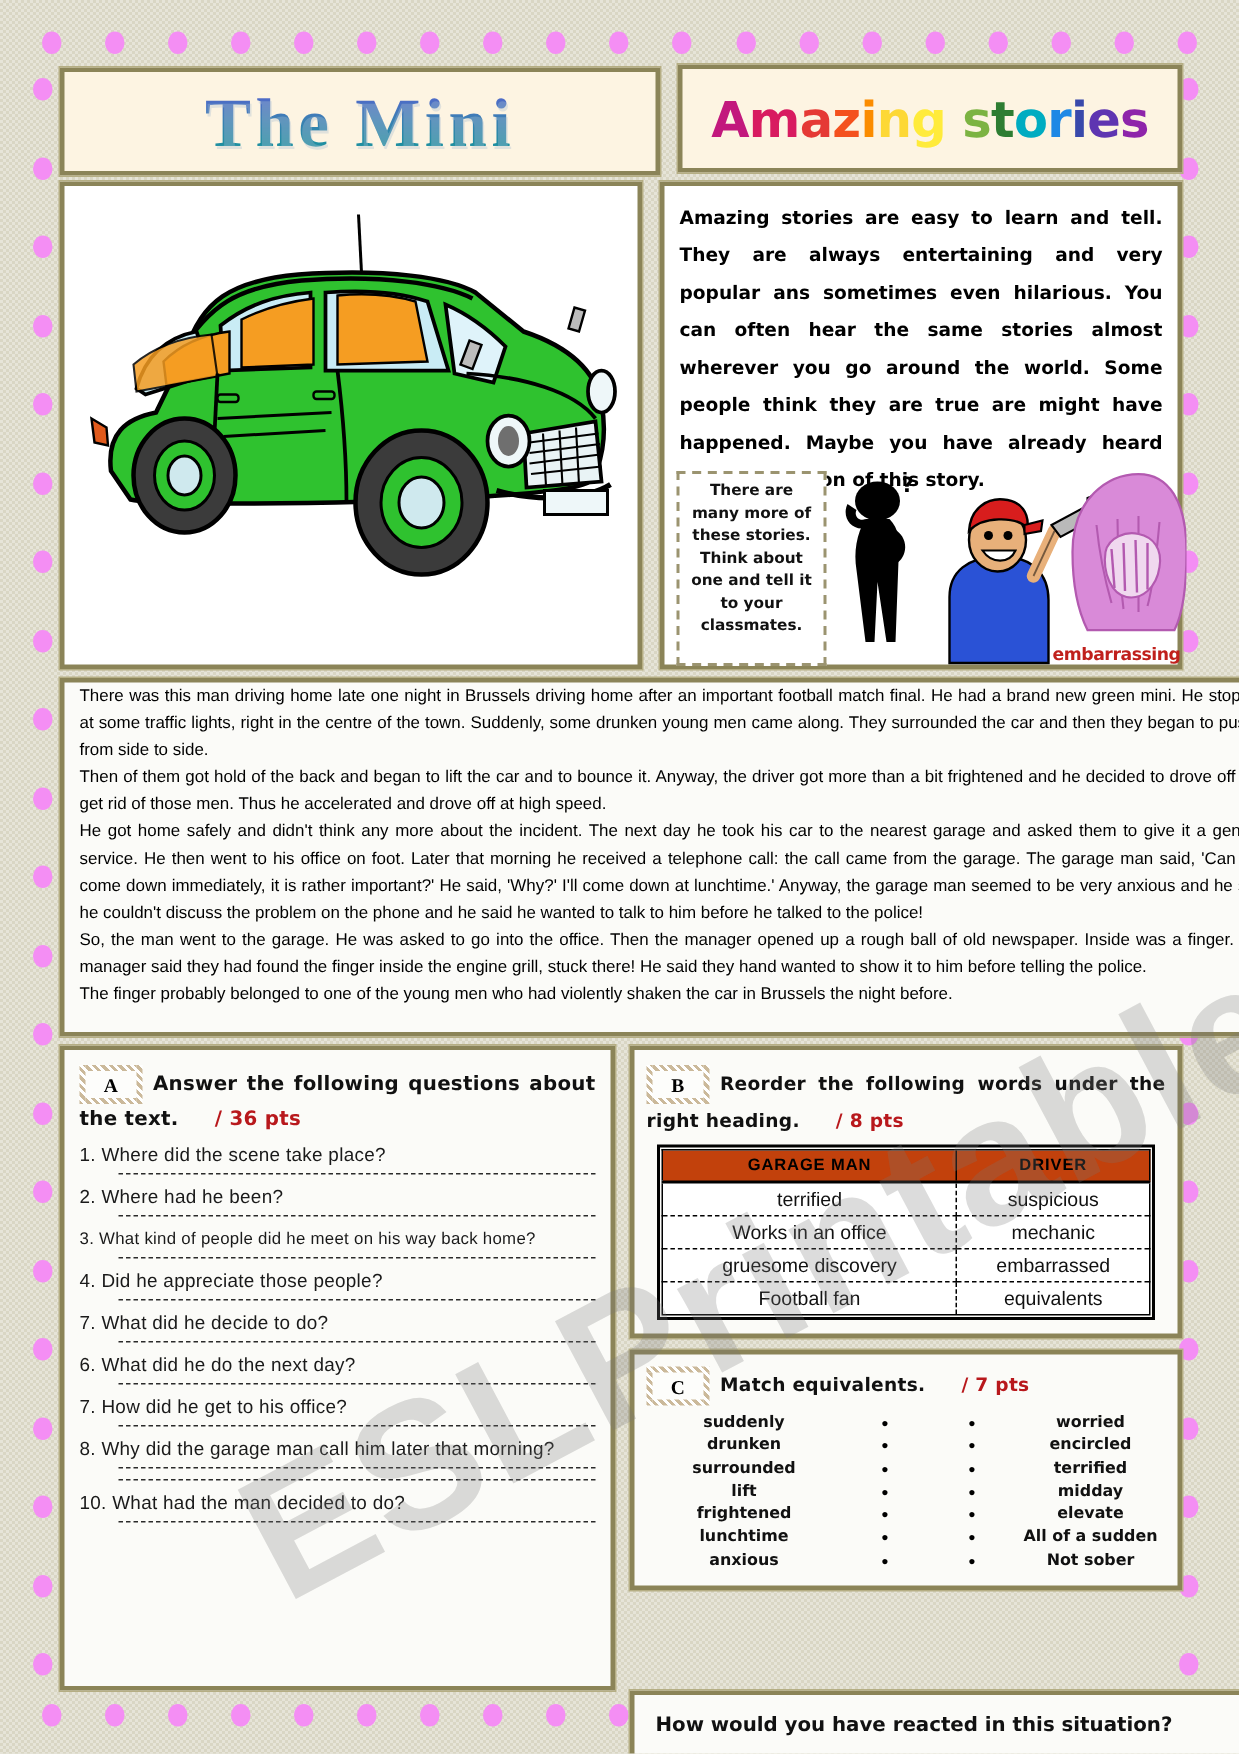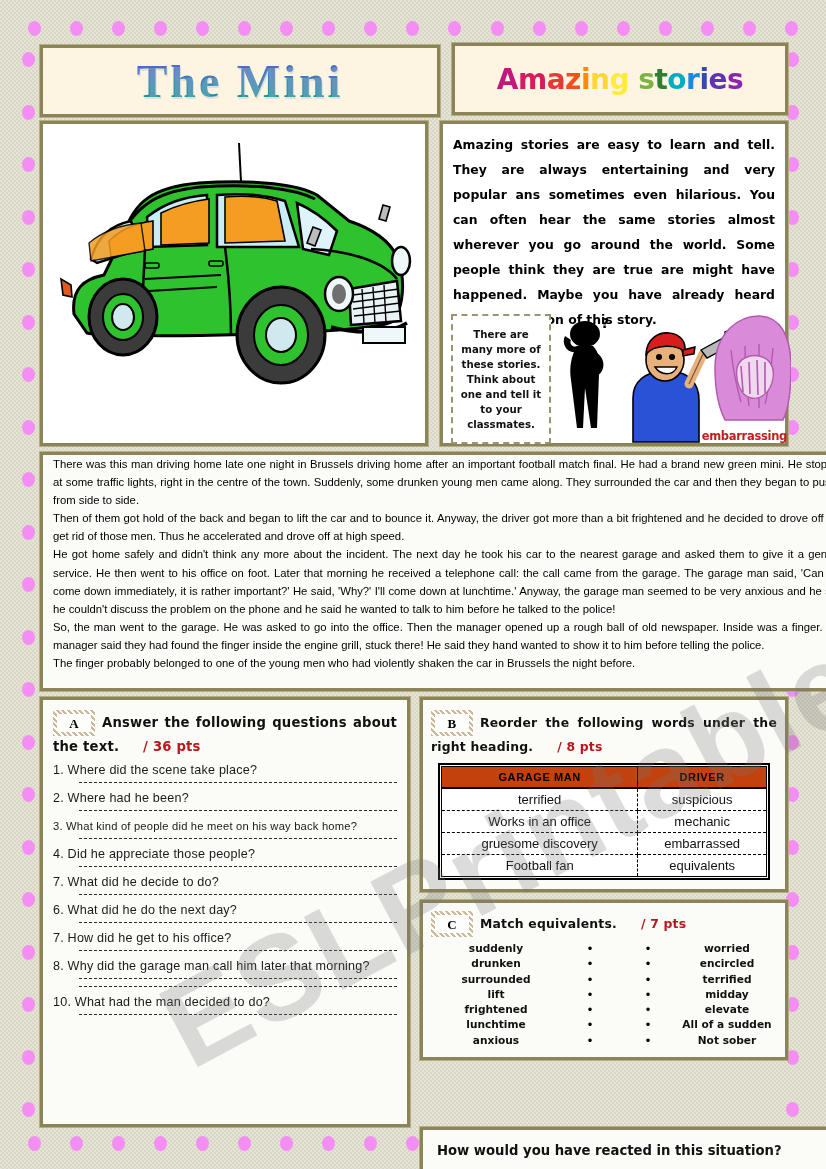--- a/index.html
+++ b/index.html
@@ -63,21 +63,21 @@
     color: transparent;
     text-shadow: 1px 2px 0 rgba(170,190,210,.35);
     padding: 0 6px;
   }
 
   #title-amazing {
     left: 412px; top: 0; width: 336px; height: 72px;
     background: #fdf4e2;
     display: flex; align-items: center; justify-content: center;
   }
-  .amazing-word { font-size: 28px; font-weight: bold; letter-spacing: -.5px;
+  .amazing-word { font-size: 33px; font-weight: bold; letter-spacing: -.5px;
                   font-family: "DejaVu Sans", sans-serif; }
   .amazing-word span { display: inline-block; }
 
   
   #car-panel {
     left: 0; top: 78px; width: 388px; height: 325px;
     background: #ffffff;
     display: flex; align-items: center; justify-content: center;
   }
 
@@ -95,21 +95,21 @@
     text-align: justify;
     color: #000;
   }
 
   .quote-box {
     position: absolute;
     left: 8px; top: 190px;
     width: 100px; height: 130px;
     border: 2px dashed #9b9470;
     background: #ffffff;
-    display: flex; align-items: center; justify-content: center;
+    display: flex; justify-content: center;
     padding: 4px;
     z-index: 4;
   }
   .quote-box p {
     font-family: "DejaVu Sans", sans-serif;
     font-size: 10.2px; font-weight: bold;
     line-height: 15px; text-align: center; color: #111;
   }
 
   .illus-area { position: absolute; left: 112px; top: 186px;

